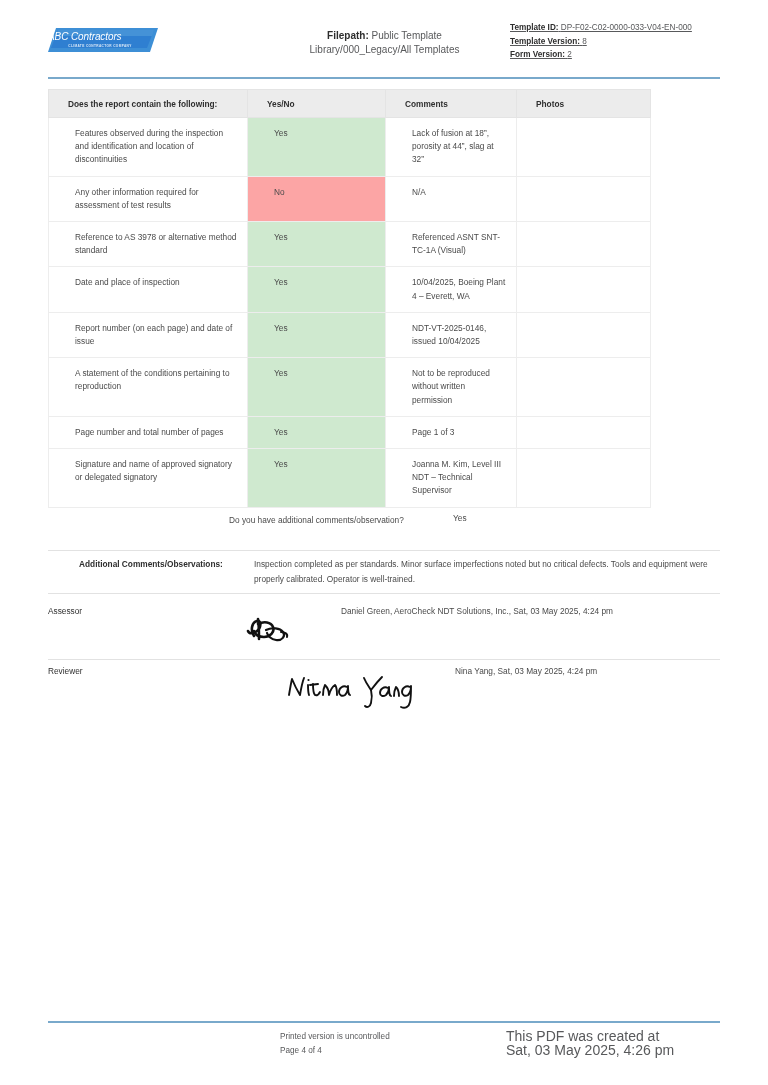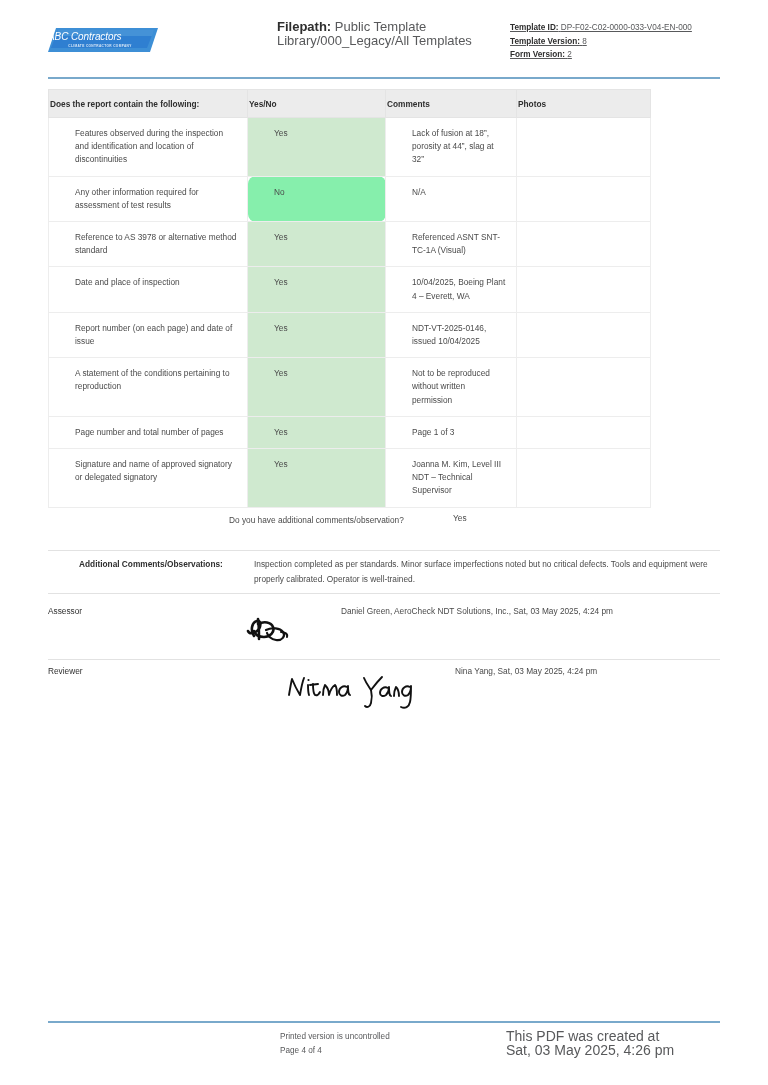--- a/index.html
+++ b/index.html
@@ -66,25 +66,26 @@
     font-size: 3.2px;
     font-weight: bold;
     color: #dbe9f7;
     letter-spacing: 0.35px;
     line-height: 5px;
   }
 
   .hdr-col-mid {
     position: absolute;
     left: 229px;
-    top: 2px;
+    top: 11px;
     width: 215px;
-    font-size: 13px;
+    font-size: 10px;
     line-height: 13.5px;
     color: #58595b;
+    text-align: center;
   }
   .hdr-col-right {
     position: absolute;
     left: 462px;
     top: 3px;
     width: 230px;
     font-size: 8.2px;
     line-height: 13.5px;
     color: #58595b;
     text-decoration: underline;
@@ -118,35 +119,35 @@
   .tbl col.c3 { width: 131px; }
   .tbl col.c4 { width: 134px; }
 
   .tbl th {
     background: #ececec;
     border: 1px solid #e4e4e4;
     font-size: 8.3px;
     font-weight: bold;
     color: #2f2f2f;
     text-align: left;
-    padding: 8px 8px 8px 1px;
+    padding: 8px 8px 8px 19px;
     vertical-align: middle;
     height: 11px;
   }
   .tbl td {
     border: 1px solid #ededed;
     font-size: 8.3px;
     color: #4a4a4a;
     text-align: left;
     padding: 9px 9px 9px 26px;
     vertical-align: top;
     line-height: 13.2px;
   }
   td.yes-cell { background: #cfe9cf; }
-  td.no-cell  { background: #86efac; border-radius: 8px; }
+  td.no-cell  { background: #fca5a5; }
   td.blank-cell { background: #ffffff; }
 
   
   .addq {
     position: absolute;
     left: 48px;
     top: 513px;
     width: 672px;
     height: 36px;
   }

